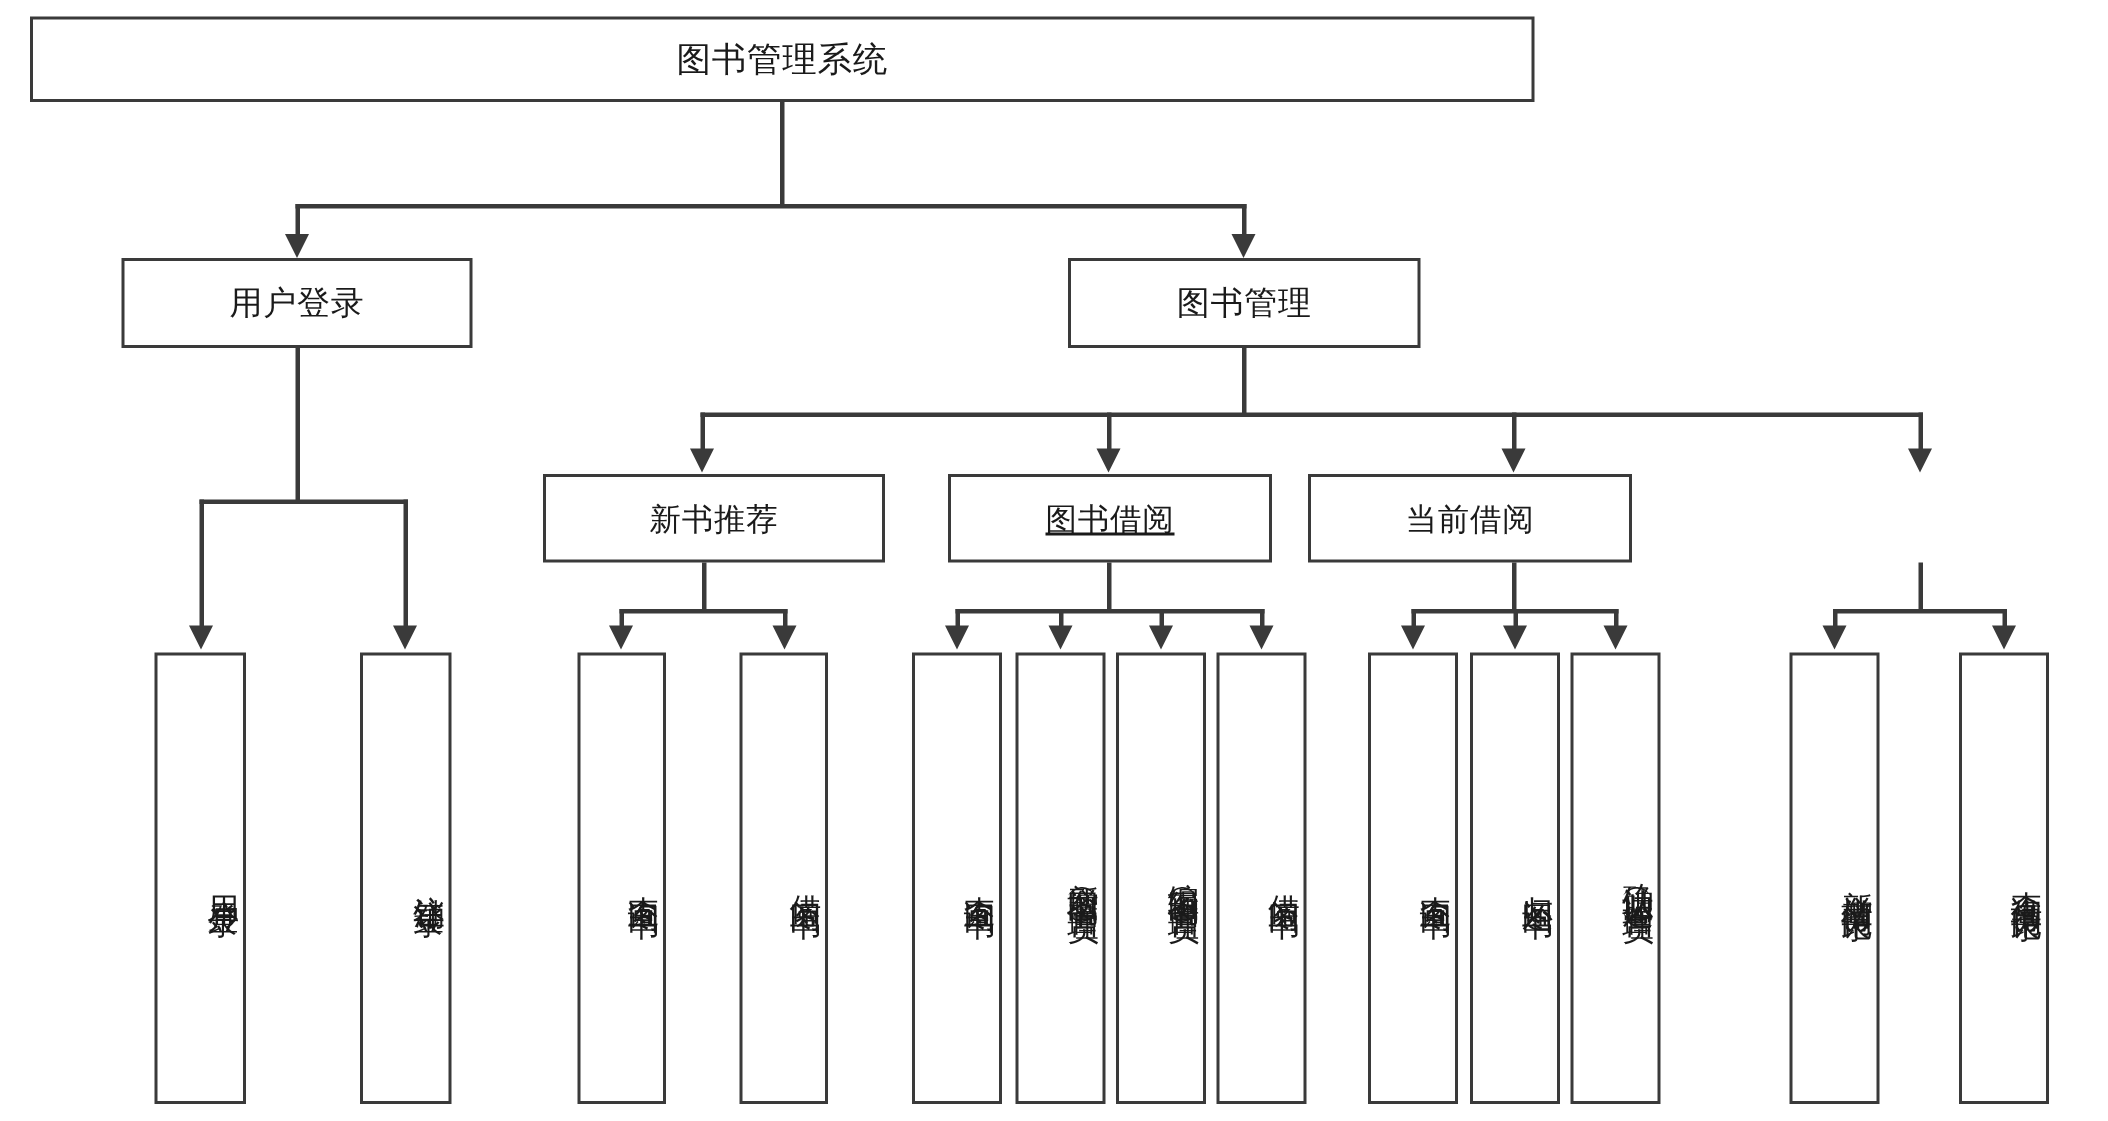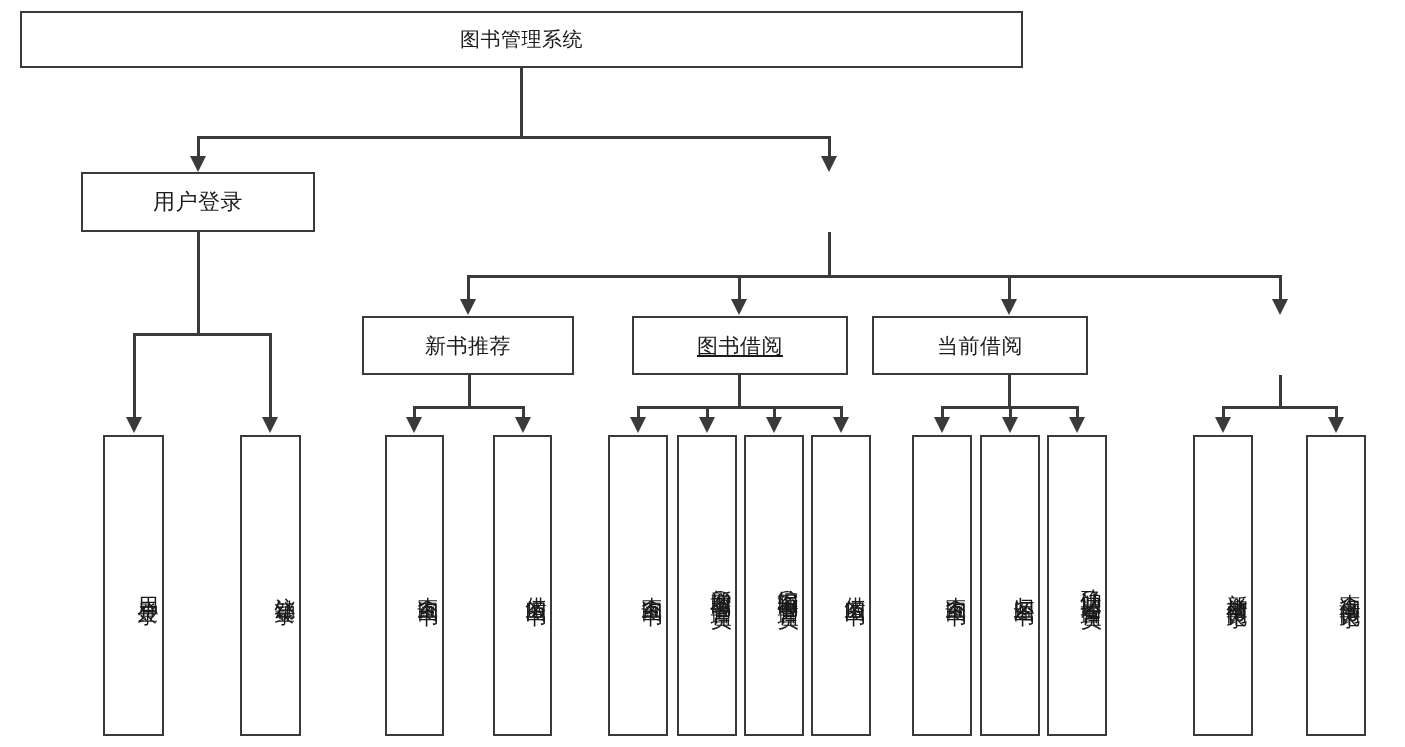--- a/index.html
+++ b/index.html
@@ -22,21 +22,21 @@
     position: absolute;
     box-sizing: border-box;
     border: 2.5px solid #3a3a3a;
     background: #ffffff;
     display: flex;
     align-items: center;
     justify-content: center;
     color: #1a1a1a;
     letter-spacing: 0.5px;
   }
-  .node.root   { font-size: 20px; }
+  .node.root   { font-size: 23px; }
   .node.level2 { font-size: 22px; }
   .node.level3 { font-size: 21px; }
 
   
   .node.leaf {
     writing-mode: vertical-rl;
     text-orientation: upright;
     font-size: 21px;
     line-height: 1.32;
     letter-spacing: 3px;
@@ -91,20 +91,23 @@
 
   <div class="vline" style="left:197px; top:136px; height:22px;"></div>
   <div class="arrow" style="left:190px; top:156px;"></div>
   <div class="vline" style="left:828px; top:136px; height:22px;"></div>
   <div class="arrow" style="left:821px; top:156px;"></div>
 
   <div class="node level2" style="left:81px; top:172px; width:234px; height:60px;">
     <span>用户登录</span>
   </div>
 
+  <div class="node level2" style="left:712px; top:172px; width:235px; height:60px;">
+    <span>图书管理</span>
+  </div>
 
   <div class="vline" style="left:197px; top:232px; height:103px;"></div>
   <div class="hline" style="left:133px; top:333px; width:139px;"></div>
   <div class="vline" style="left:133px; top:333px; height:86px;"></div>
   <div class="arrow" style="left:126px; top:417px;"></div>
   <div class="vline" style="left:269px; top:333px; height:86px;"></div>
   <div class="arrow" style="left:262px; top:417px;"></div>
 
   <div class="node leaf" style="left:103px; top:435px; width:61px; height:301px;">
     <span class="leaf-text">用户登录</span>
@@ -117,21 +120,21 @@
   <div class="hline" style="left:467px; top:275px; width:815px;"></div>
   <div class="vline" style="left:467px; top:275px; height:26px;"></div>
   <div class="arrow" style="left:460px; top:299px;"></div>
   <div class="vline" style="left:738px; top:275px; height:26px;"></div>
   <div class="arrow" style="left:731px; top:299px;"></div>
   <div class="vline" style="left:1008px; top:275px; height:26px;"></div>
   <div class="arrow" style="left:1001px; top:299px;"></div>
   <div class="vline" style="left:1279px; top:275px; height:26px;"></div>
   <div class="arrow" style="left:1272px; top:299px;"></div>
 
-  <div class="node level3" style="left:362px; top:316px; width:212px; height:59px;">
+  <div class="node level3" style="left:362px; top:316px; width:228px; height:59px;">
     <span>新书推荐</span>
   </div>
   <div class="node level3" style="left:632px; top:316px; width:216px; height:59px;text-decoration:underline;">
     <span>图书借阅</span>
   </div>
   <div class="node level3" style="left:872px; top:316px; width:216px; height:59px;">
     <span>当前借阅</span>
   </div>
 
   <div class="vline" style="left:468px; top:375px; height:33px;"></div>

